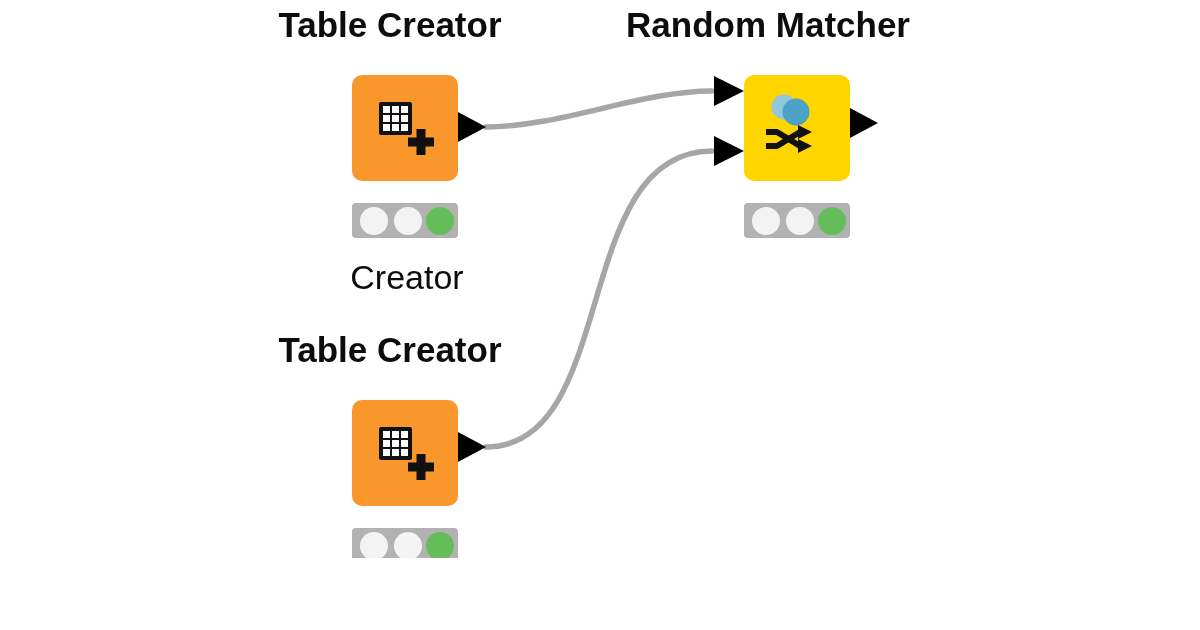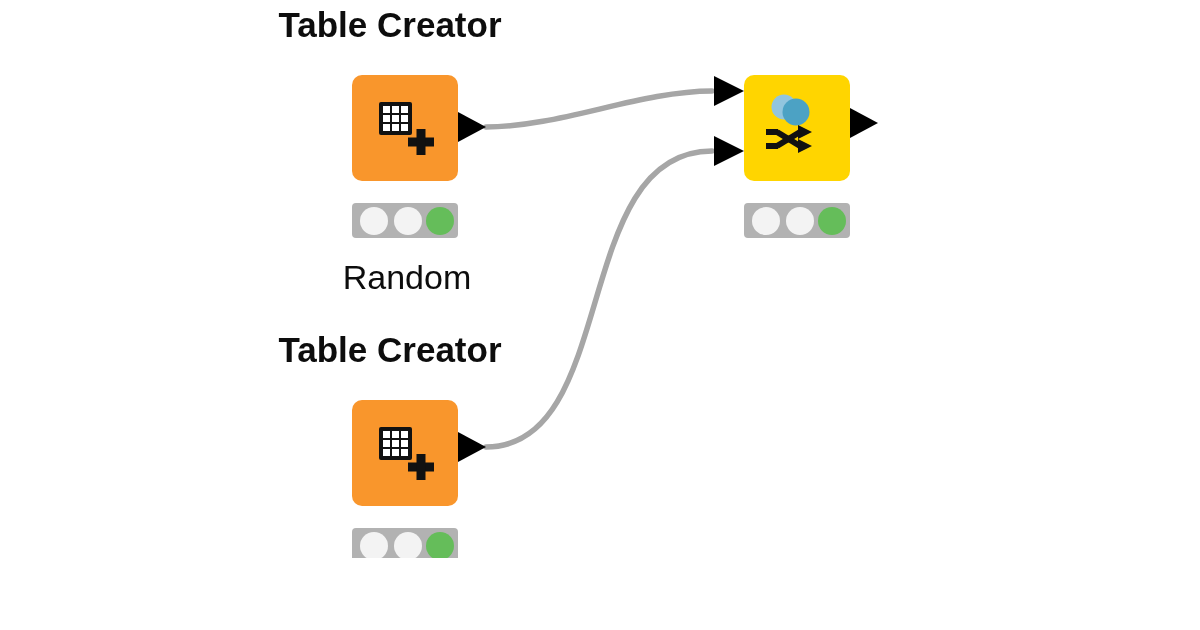--- a/index.html
+++ b/index.html
@@ -105,22 +105,23 @@
       <rect x="64.5" y="54" width="9" height="26" fill="#111111"></rect>
     </svg>
   </div>
 
   <div class="traffic-light n1-light">
     <div class="lamp off l1"></div>
     <div class="lamp off l2"></div>
     <div class="lamp on l3"></div>
   </div>
 
-  <div class="node-label n1-label">Random</div>
+  <div class="node-label n1-label">Creator</div>
 
+  <div class="node-title n2-title">Random Matcher</div>
 
   <div class="node-body manipulator n2-body">
     <svg width="106" height="106" viewBox="0 0 106 106">
       <circle cx="40" cy="32" r="12.5" fill="#92C5DE"></circle>
       <circle cx="52" cy="37" r="13.5" fill="#4CA2C4"></circle>
       <g fill="#111111" stroke="none">
         <rect x="22" y="54" width="12" height="6"></rect>
         <rect x="22" y="68" width="12" height="6"></rect>
         <polygon points="54,50 54,64 68,57"></polygon>
         <polygon points="54,64 54,78 68,71"></polygon>

